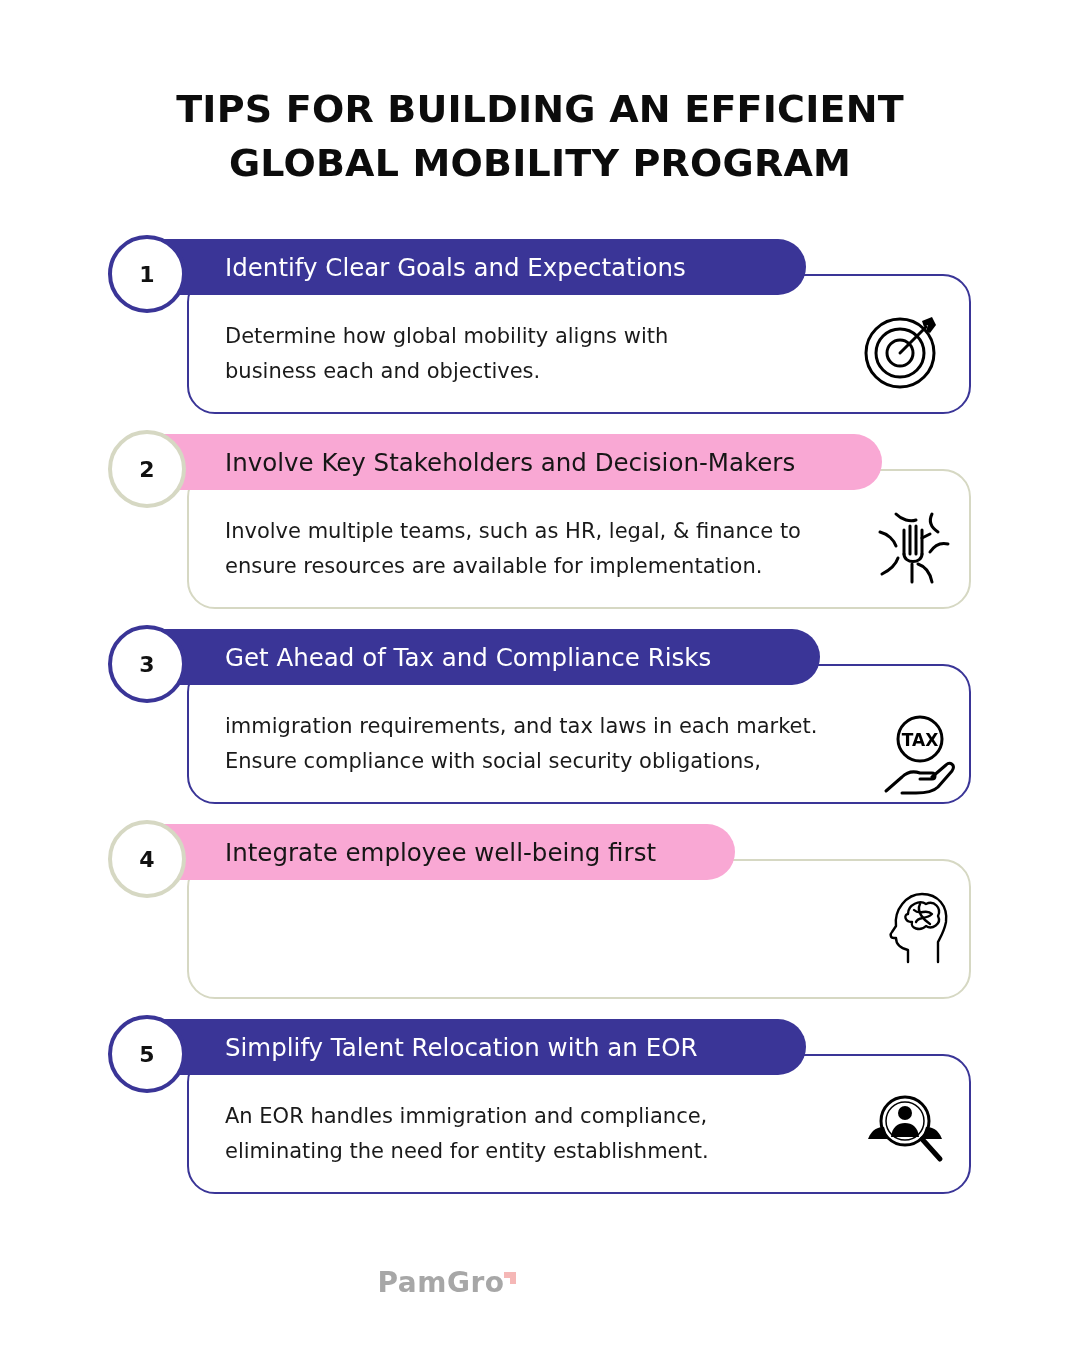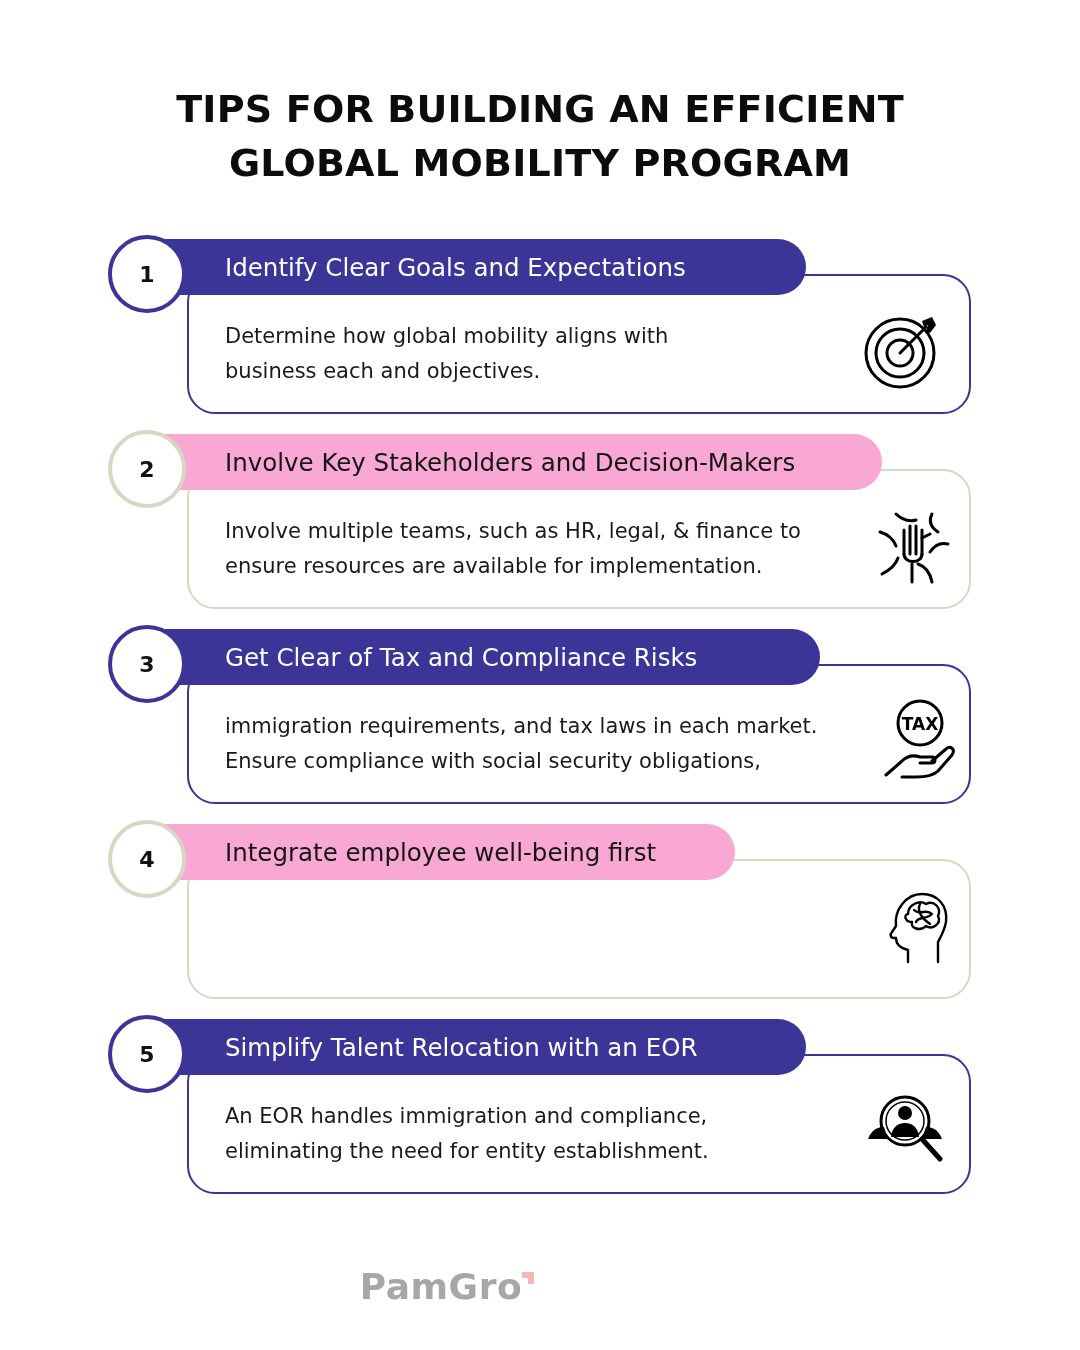--- a/index.html
+++ b/index.html
@@ -39,21 +39,21 @@
   }
   .num-circle.alt { border-color: #d6d8c3; }
   .desc {
     position: absolute; left: 225px; top: 80px; width: 660px;
     font-family: "DejaVu Sans", sans-serif; font-size: 21px; line-height: 35px; color: #1a1a1a;
   }
   .desc span { display: block; white-space: nowrap; }
   .icon { position: absolute; }
   .logo {
     position: absolute; left: 0; width: 888px; top: 1266px; text-align: center;
-    font-family: "DejaVu Sans", sans-serif; font-weight: bold; font-size: 36px; color: #a7a7a7;
+    font-family: "DejaVu Sans", sans-serif; font-weight: bold; font-size: 28px; color: #a7a7a7;
     letter-spacing: 0.5px;
   }
   .logo-wrap { display: inline-block; position: relative; padding-right: 6px; }
   .logo-mark {
     position: absolute; right: -6px; top: 6px; width: 12px; height: 12px;
   }
 </style>
 </head>
 <body>
 
@@ -109,30 +109,30 @@
       <path d="M28 46 C28 56 46 56 46 46"></path>
       <path d="M36 56 L36 74"></path>
       <path d="M46 30 L54 26"></path>
     </svg>
   </div>
 </div>
 
 <div class="item" style="top:629px;">
   <div class="card"></div>
   <div class="banner" style="width:672px;">
-    <span>Get Clear of Tax and Compliance Risks</span>
+    <span>Get Ahead of Tax and Compliance Risks</span>
   </div>
   <div class="num-circle">
     <span>3</span>
   </div>
   <div class="desc">
     <span>immigration requirements, and tax laws in each market.</span>
     <span>Ensure compliance with social security obligations,</span>
   </div>
-  <div class="icon" style="left:880px; top:68px;">
+  <div class="icon" style="left:880px; top:84px;">
     <svg width="80" height="84" viewBox="0 0 80 84" fill="none" stroke="#000" stroke-width="3" stroke-linecap="round" stroke-linejoin="round">
       <circle cx="40" cy="26" r="22"></circle>
       <text x="40" y="33" text-anchor="middle" font-family="DejaVu Sans, sans-serif" font-weight="bold" font-size="17" fill="#000" stroke="none">TAX</text>
       <path d="M6 78 L22 64 C28 58 34 58 40 60 L52 60 C56 60 56 66 52 66 L40 66"></path>
       <path d="M52 64 L66 52 C70 48 76 52 72 58 L58 74 C54 78 46 80 36 80 L22 80"></path>
     </svg>
   </div>
 </div>
 
 <div class="item" style="top:824px;">

